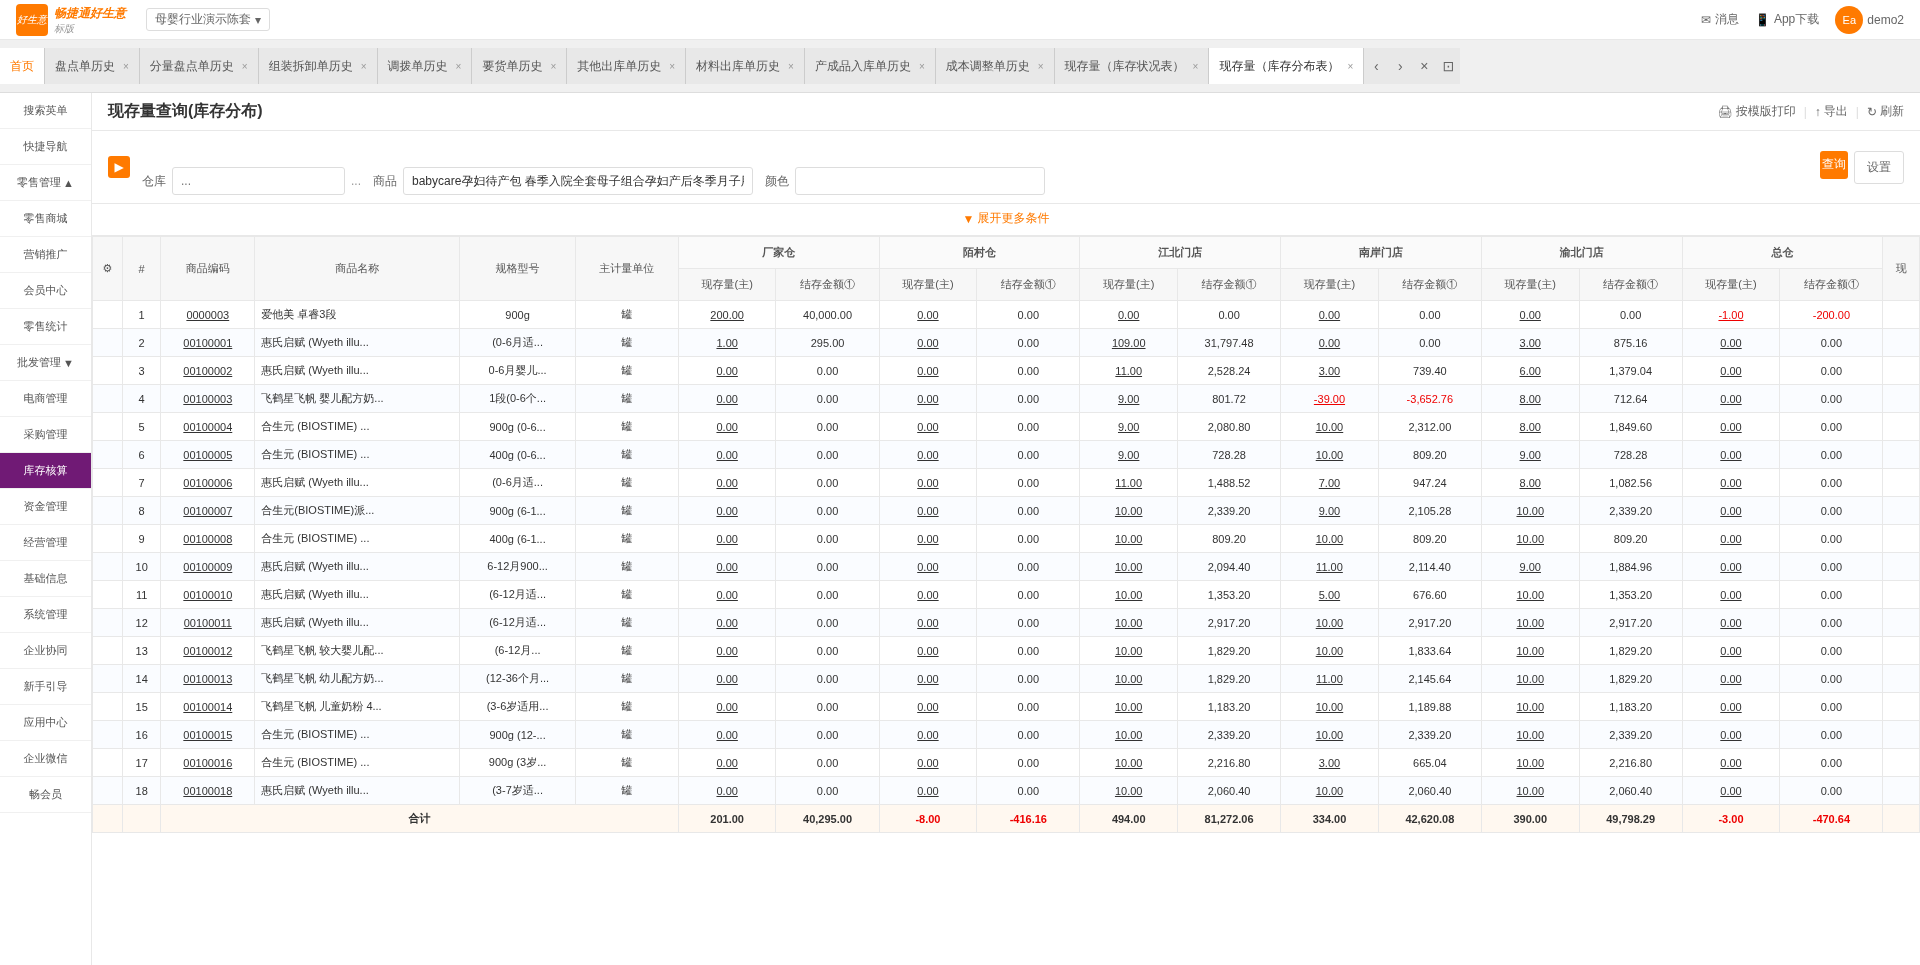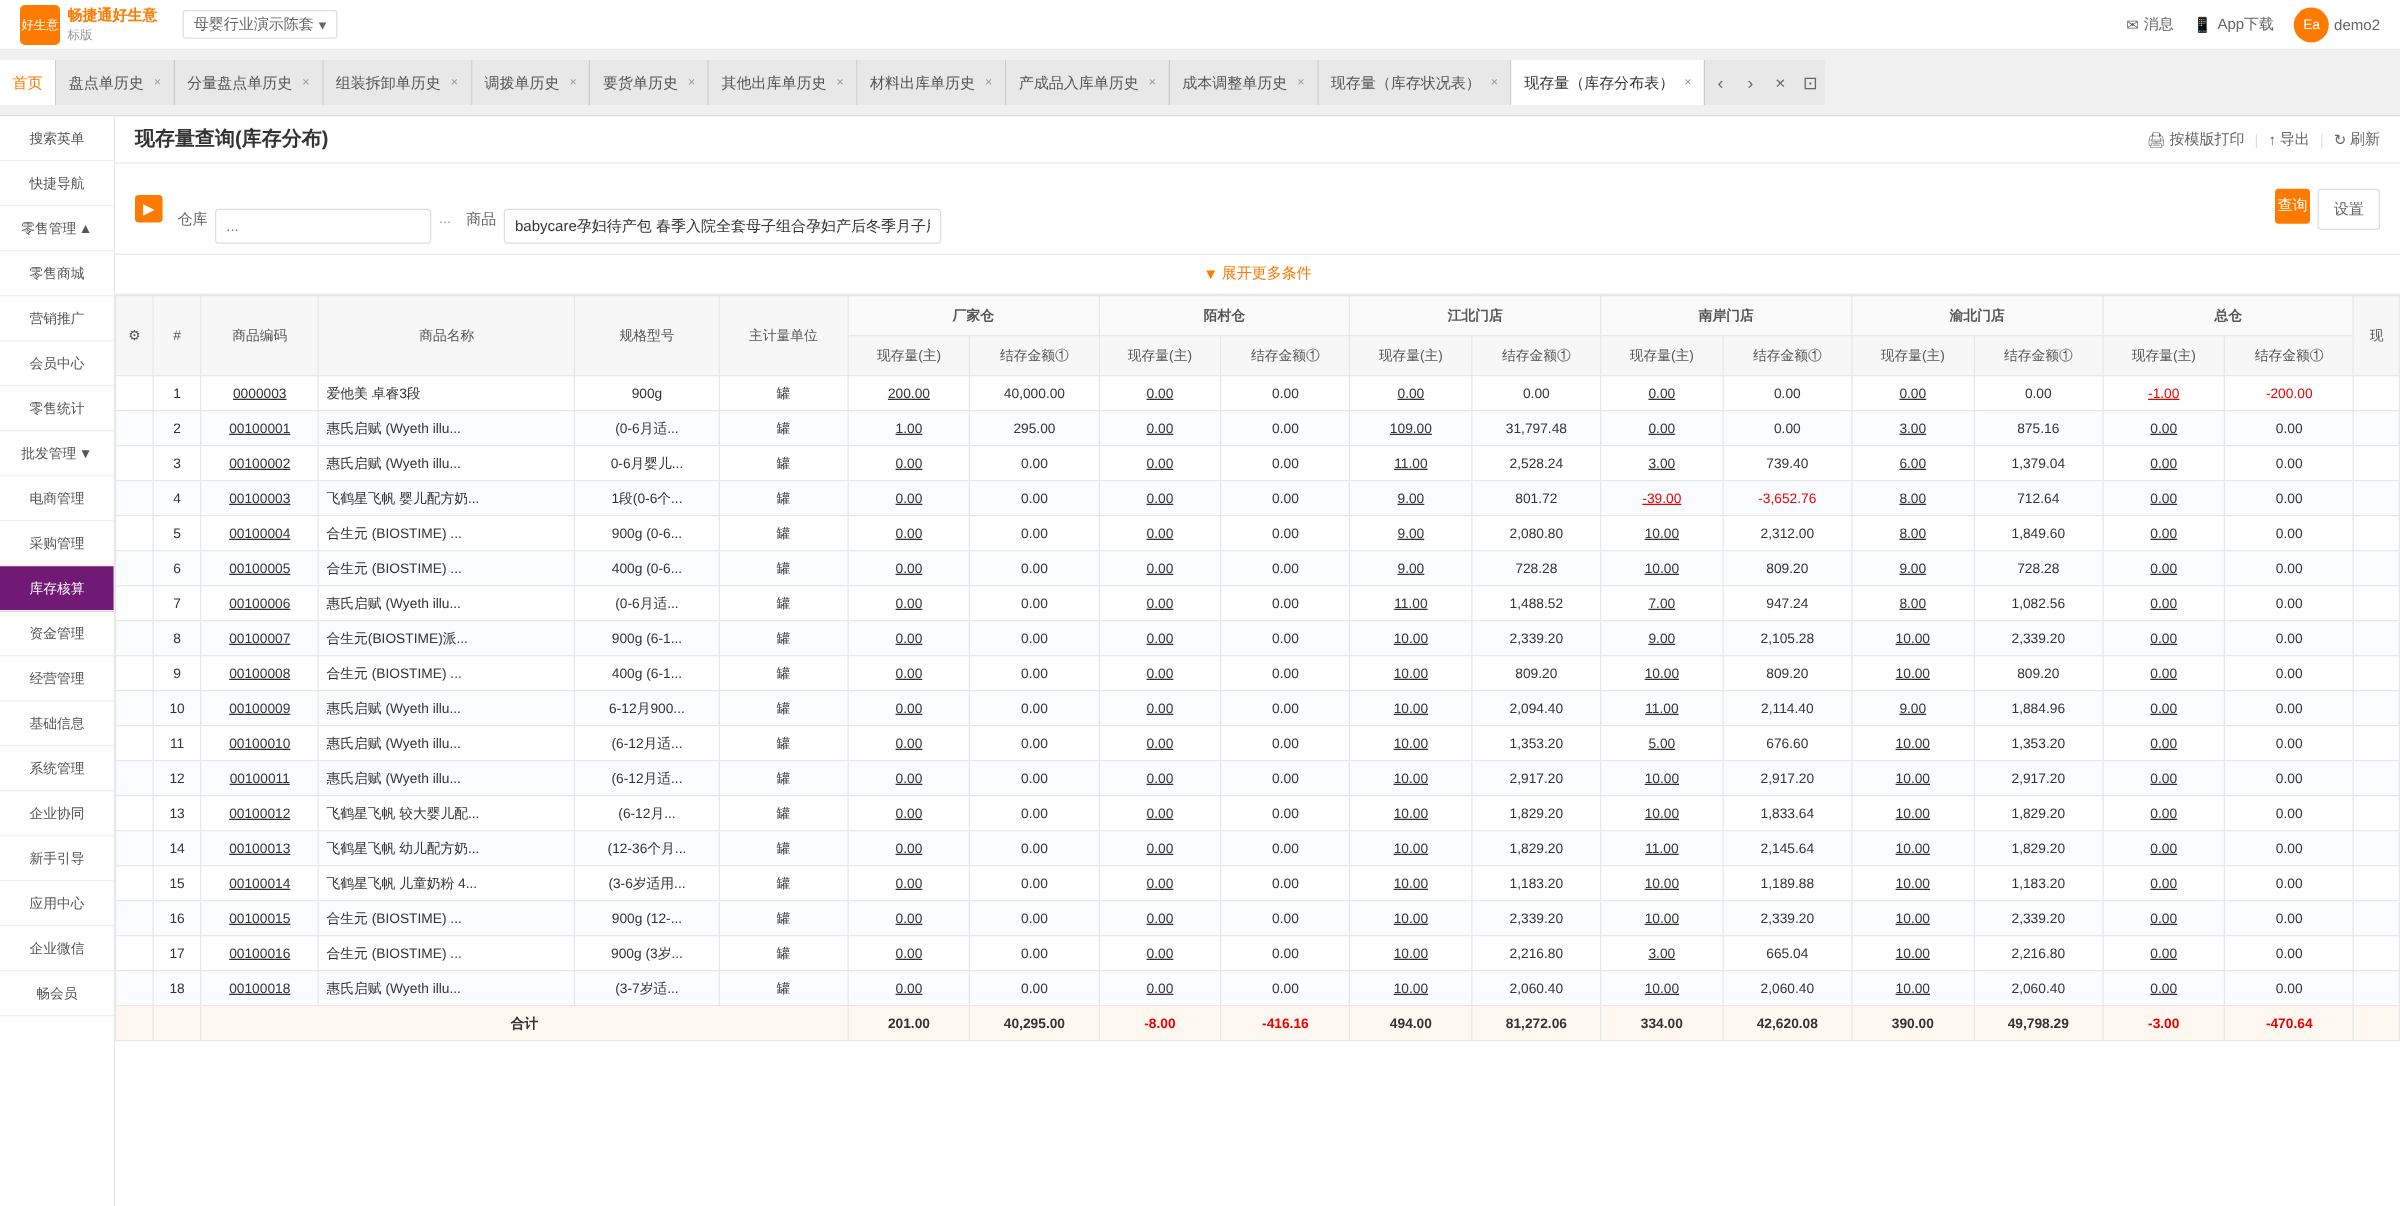--- a/index.html
+++ b/index.html
@@ -1,21 +1,21 @@
 <!DOCTYPE html>
 <html><head>
   <meta charset="utf-8">
   <style>
     * { margin: 0; padding: 0; box-sizing: border-box; }
     body { font-family: 'Microsoft YaHei', Arial, sans-serif; font-size: 12px; background: #f5f5f5; color: #333; overflow: hidden; }
 
     
     .top-bar { height: 40px; background: #fff; display: flex; align-items: center; justify-content: space-between; padding: 0 16px; border-bottom: 1px solid #e8e8e8; }
     .top-bar-left { display: flex; align-items: center; gap: 8px; }
-    .logo-area { display: flex; align-items: flex-start; gap: 6px; }
+    .logo-area { display: flex; align-items: flex-end; gap: 6px; font-style: italic; }
     .logo-icon { width: 32px; height: 32px; background: #ff7a00; border-radius: 4px; display: flex; align-items: center; justify-content: center; color: white; font-size: 10px; }
     .top-bar-right { display: flex; align-items: center; gap: 16px; color: #666; font-size: 12px; }
     .top-bar-right span { display: flex; align-items: center; gap: 4px; cursor: pointer; }
     .user-avatar { width: 28px; height: 28px; border-radius: 50%; background: #ff7a00; display: flex; align-items: center; justify-content: center; color: white; font-size: 11px; }
 
     
     .tab-bar { height: 53px; background: #f0f0f0; display: flex; align-items: center; overflow: hidden; border-bottom: 1px solid #ddd; }
     .tab-item { height: 36px; display: flex; align-items: center; padding: 0 10px; background: #e8e8e8; border-right: 1px solid #ccc; font-size: 12px; color: #555; cursor: pointer; white-space: nowrap; position: relative; gap: 4px; }
     .tab-item.home { background: #fff; color: #ff7a00; border-bottom: none; }
     .tab-item.active { background: #fff; color: #333; border-bottom: none; font-weight: 500; }
@@ -37,21 +37,21 @@
     
     .page-header { padding: 8px 16px; display: flex; align-items: center; justify-content: space-between; background: #fff; border-bottom: 1px solid #e8e8e8; }
     .page-title { font-size: 16px; font-weight: 600; color: #333; }
     .header-actions { display: flex; gap: 8px; align-items: center; }
     .btn-print { font-size: 12px; color: #666; cursor: pointer; display: flex; align-items: center; gap: 3px; }
     .btn-export { font-size: 12px; color: #666; cursor: pointer; display: flex; align-items: center; gap: 3px; }
     .btn-refresh { font-size: 12px; color: #666; cursor: pointer; display: flex; align-items: center; gap: 3px; }
 
     
     .filter-bar { background: #fff; padding: 8px 16px; border-bottom: 1px solid #e8e8e8; display: flex; align-items: center; gap: 12px; }
-    .filter-group { display: flex; gap: 6px; margin-top: 28px; }
+    .filter-group { display: flex; align-items: center; gap: 6px; margin-top: 28px; }
     .filter-label { color: #666; font-size: 12px; white-space: nowrap; }
     .filter-input { height: 28px; border: 1px solid #ddd; border-radius: 3px; padding: 0 8px; font-size: 12px; color: #333; min-width: 80px; }
     .filter-input-long { min-width: 350px; }
     .filter-input-color { min-width: 250px; }
     .btn-search { height: 28px; padding: 0 2px; background: #ff7a00; color: white; border: none; border-radius: 3px; cursor: pointer; font-size: 12px; }
     .btn-setting { height: 33px; padding: 0 12px; background: white; color: #666; border: 1px solid #ddd; border-radius: 3px; cursor: pointer; font-size: 12px; }
     .expand-btn { color: #ff7a00; cursor: pointer; font-size: 12px; display: flex; align-items: center; gap: 3px; }
     .toggle-btn { width: 22px; height: 22px; background: #ff7a00; color: white; border: none; border-radius: 3px; cursor: pointer; font-size: 12px; display: flex; align-items: center; justify-content: center; }
 
     
@@ -177,20 +177,24 @@
     <div class="filter-bar">
       <button class="toggle-btn">▶</button>
       <div class="filter-group">
         <span class="filter-label">仓库</span>
         <input class="filter-input" type="text" placeholder="..." value="" style="">
         <span class="dots">...</span>
       </div>
       <div class="filter-group">
         <span class="filter-label">商品</span>
         <input class="filter-input filter-input-long" type="text" value="babycare孕妇待产包 春季入院全套母子组合孕妇产后冬季月子用品 22件套 ..." style="">
+      </div>
+      <div class="filter-group">
+        <span class="filter-label">颜色</span>
+        <input class="filter-input filter-input-color" type="text" value="" style="">
       </div>
       <div style="display:flex;gap:6px;margin-left:auto;">
         <button class="btn-search">查询</button>
         <button class="btn-setting">设置</button>
       </div>
     </div>
 
     <div class="filter-bar2">
       <span class="expand-btn">
         <span>▼</span>

